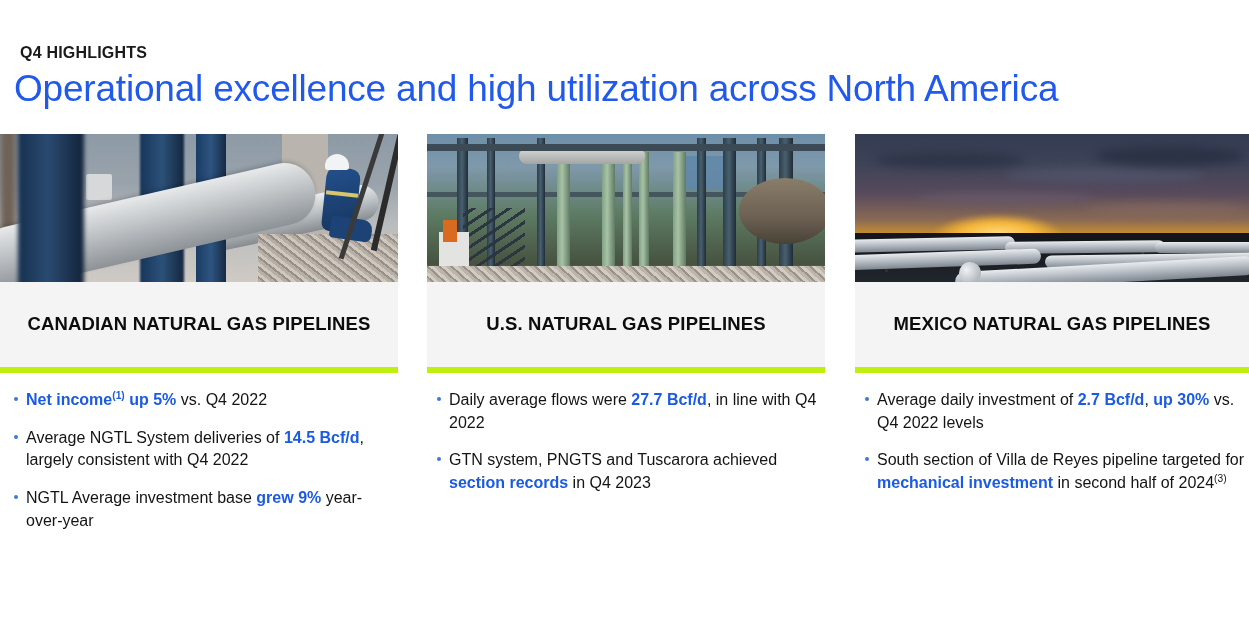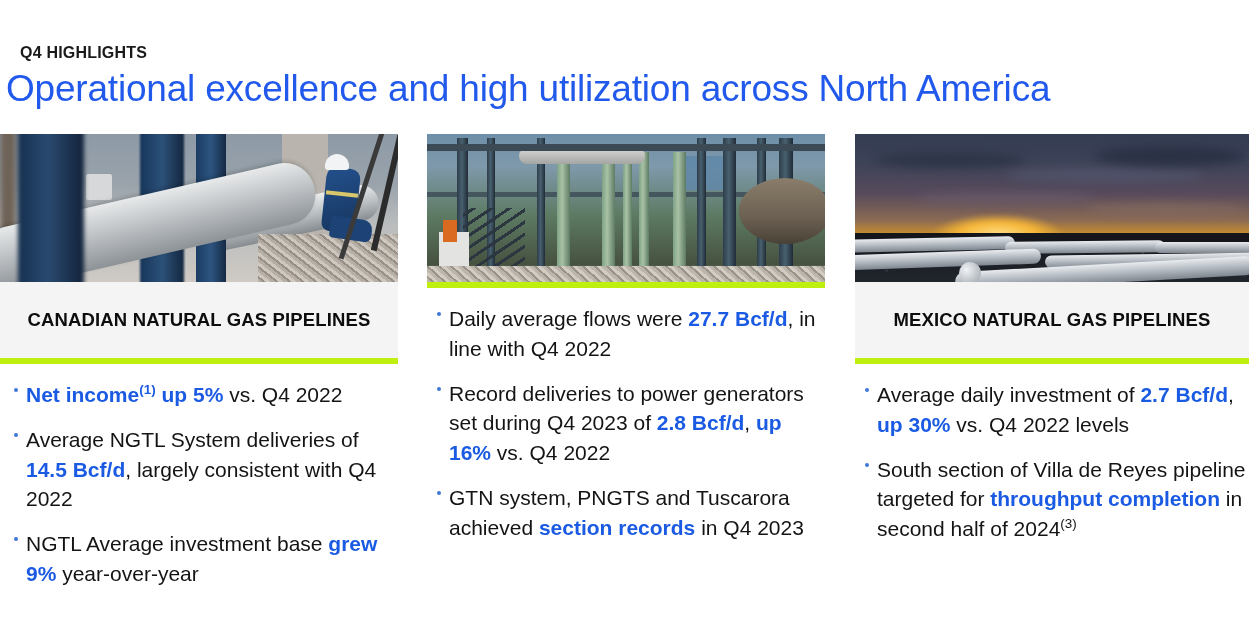--- a/index.html
+++ b/index.html
@@ -12,21 +12,21 @@
   }
   .slide{position:relative;width:1249px;height:619px;margin-top:36px;}
 
   
   .eyebrow{
     position:absolute;left:20px;top:8px;
     font-size:16px;font-weight:bold;color:#1a1a1a;
     letter-spacing:.2px;
   }
   .headline{
-    position:absolute;left:6px;top:32px;
+    position:absolute;left:14px;top:32px;
     font-size:37px;font-weight:400;color:#2159ED;
     letter-spacing:-.2px;white-space:nowrap;
   }
 
   
   .columns{
     position:absolute;left:0;top:98px;width:1249px;
   }
   .col{position:absolute;top:0;}
   .col-0{left:0px;width:398px;}
@@ -138,38 +138,38 @@
   .p3 .pl5{left:190px;top:120px;width:210px;height:13px;transform:rotate(-.8deg);}
   .p3 .pl6{left:100px;top:130px;width:300px;height:19px;transform:rotate(-3.2deg);}
   .p3 .pend{position:absolute;left:104px;top:128px;width:22px;height:22px;border-radius:50%;
     background:radial-gradient(circle at 35% 35%,#f0f2f4,#9aa2aa);transform:rotate(-3deg);}
   .p3 .post{position:absolute;width:3px;height:14px;background:#2b2f36;}
   .p3 .po1{left:30px;top:124px;} .p3 .po2{left:286px;top:116px;} .p3 .po3{left:332px;top:114px;}
 
   
   .cardhead{
     background:#f4f4f4;
-    height:76px;
+    height:85px;
     display:flex;align-items:center;justify-content:center;
     text-align:center;
   }
   .cardhead span{
     font-size:18.5px;font-weight:bold;color:#0d0d0d;
     line-height:1.52;letter-spacing:.15px;
     display:block;padding:0 24px;
   }
   .greenbar{height:6px;background:#BEEF0E;}
 
   
   .bullets{padding-top:16px;}
   .bullet{
     position:relative;
     padding-left:22px;
     margin-bottom:15px;
-    font-size:21px;
+    font-size:16px;
     line-height:1.42;
     color:#141414;
   }
   .col-0 .bullet{padding-left:26px;}
   .bullet::before{
     content:"";
     position:absolute;left:10px;top:8px;
     width:4px;height:4px;border-radius:50%;
     background:#3F78D8;
   }
@@ -237,24 +237,26 @@
           <div class="dcol d7"></div>
         <div class="vessel"></div>
         <div class="hpipe"></div>
         <div class="beam-h bh1"></div>
         <div class="beam-h bh3"></div>
         <div class="stair"></div>
         <div class="box"></div>
           <div class="orange"></div>
         <div class="gravel"></div>
       </div>
+      <div class="cardhead">
+        <span>U.S. NATURAL GAS PIPELINES</span>
+      </div>
       <div class="greenbar"></div>
       <div class="bullets">
           <div class="bullet"><span>Daily average flows were </span><span class="hl">27.7 Bcf/d</span><span>, in line with Q4 2022</span></div>
-          <div class="bullet"><span>Record deliveries to power generators set during Q4 2023 of </span><span class="hl">2.8 Bcf/d</span><span>, </span><span class="hl">up 16%</span><span> vs. Q4 2022</span></div>
           <div class="bullet"><span>GTN system, PNGTS and Tuscarora achieved </span><span class="hl">section records</span><span> in Q4 2023</span></div>
         </div>
     </div>
 
     <div class="col col-2">
       <div class="photo p3">
         <div class="cloud c1"></div>
           <div class="cloud c2"></div>
           <div class="cloud c3"></div>
         <div class="cloud c4"></div>
@@ -272,18 +274,18 @@
           <div class="pipe pl5"></div>
         <div class="pipe pl6"></div>
           <div class="pend"></div>
       </div>
       <div class="cardhead">
         <span>MEXICO NATURAL GAS PIPELINES</span>
       </div>
       <div class="greenbar"></div>
       <div class="bullets">
           <div class="bullet"><span>Average daily investment of </span><span class="hl">2.7 Bcf/d</span><span>, </span><span class="hl">up 30%</span><span> vs. Q4 2022 levels</span></div>
-          <div class="bullet"><span>South section of Villa de Reyes pipeline targeted for </span><span class="hl">throughput completion</span><span> in second half of 2024</span><sup>(3)</sup></div>
+          <div class="bullet"><span>South section of Villa de Reyes pipeline targeted for </span><span class="hl">mechanical investment</span><span> in second half of 2024</span><sup>(3)</sup></div>
         </div>
     </div>
 
   </div>
 </div>
 
 </body></html>

